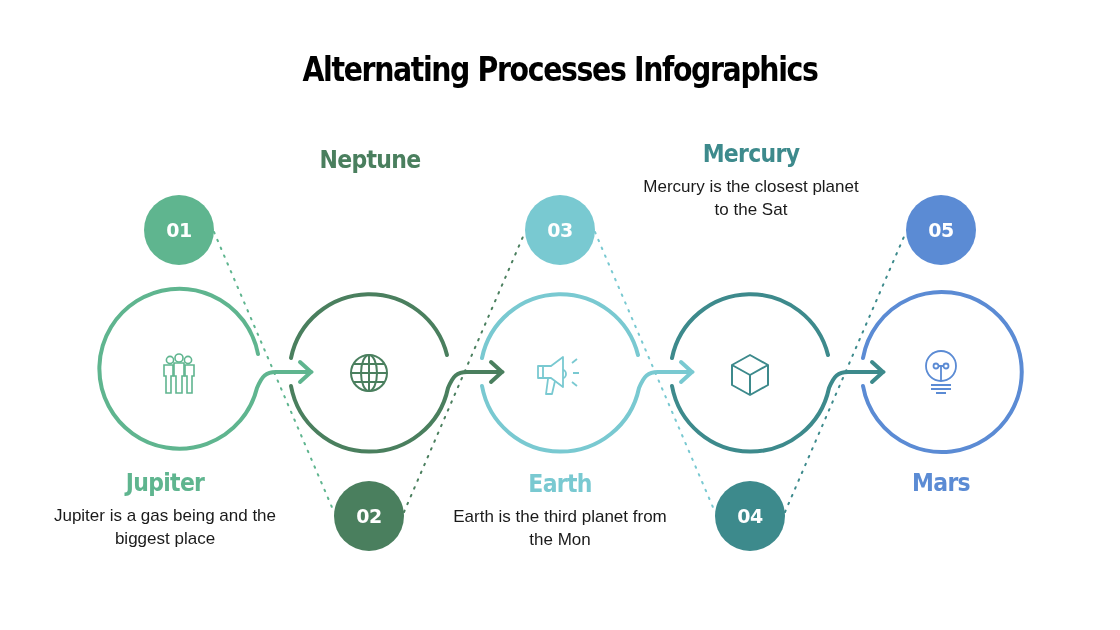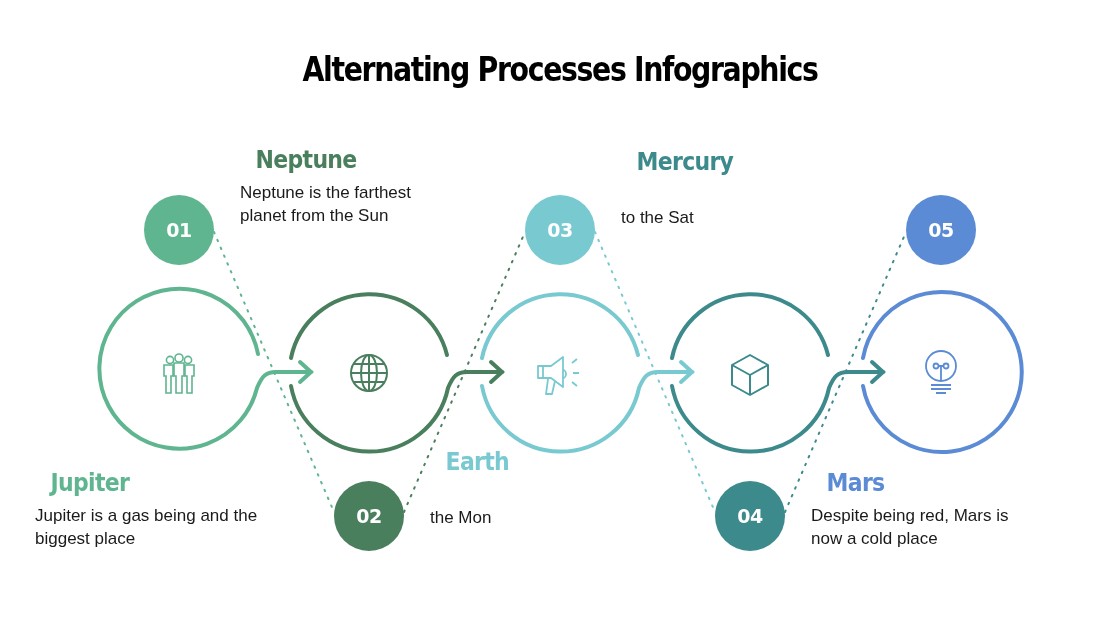--- a/index.html
+++ b/index.html
@@ -1,19 +1,19 @@
 <!DOCTYPE html>
 <html><head>
 <meta charset="utf-8">
 <style>
   html, body { margin: 0; padding: 0; background: #ffffff; }
   body { width: 1120px; height: 630px; position: relative; overflow: hidden; font-family: "Liberation Sans", "DejaVu Sans", sans-serif; }
   .title { position: absolute; left: 0; top: 50px; width: 1120px; text-align: center; font-family: "DejaVu Sans", sans-serif; font-weight: bold; font-size: 33px; letter-spacing: -1.6px; color: #000; transform: scaleX(0.86); transform-origin: center; }
   svg.diagram { position: absolute; left: 0; top: 0; }
-  .label { position: absolute; width: 260px; text-align: left; }
+  .label { position: absolute; width: 260px; text-align: center; }
   .label .name { font-family: "DejaVu Sans", sans-serif; font-weight: bold; font-size: 25px; letter-spacing: -0.8px; line-height: 30px; transform: scaleX(0.88); }
   .label .desc { font-size: 17px; color: #1a1a1a; line-height: 23px; margin-top: 6px; }
   .badge-num { font-family: "DejaVu Sans", sans-serif; font-weight: bold; font-size: 19px; fill: #ffffff; letter-spacing: -0.5px; }
 </style>
 </head>
 <body>
 
 <div class="title">Alternating Processes Infographics</div>
 
 <svg class="diagram" width="1120" height="630" viewBox="0 0 1120 630">
@@ -108,41 +108,33 @@
   </g>
 </svg>
 
 <div class="label" style="left:35px; top:468px;">
   <div class="name" style="color:#5fb58f;">Jupiter</div>
   <div class="desc">
     <span>Jupiter is a gas being and the</span><br>
     <span>biggest place</span>
   </div>
 </div>
-<div class="label" style="left:430px; top:447px;">
+<div class="label" style="left:430px; top:469px;">
   <div class="name" style="color:#79c9d1;">Earth</div>
   <div class="desc">
-    <br>
+    <span>Earth is the third planet from</span><br>
     <span>the Mon</span>
   </div>
 </div>
 <div class="label" style="left:811px; top:468px;">
   <div class="name" style="color:#5b8bd4;">Mars</div>
-  <div class="desc">
-    <span>Despite being red, Mars is</span><br>
-    <span>now a cold place</span>
-  </div>
 </div>
 
 <div class="label" style="left:240px; top:145px;">
   <div class="name" style="color:#4a7f5e;">Neptune</div>
-  <div class="desc">
-    <span>Neptune is the farthest</span><br>
-    <span>planet from the Sun</span>
-  </div>
 </div>
-<div class="label" style="left:621px; top:147px;">
+<div class="label" style="left:621px; top:139px;">
   <div class="name" style="color:#3d8a8c;">Mercury</div>
   <div class="desc">
-    <br>
+    <span>Mercury is the closest planet</span><br>
     <span>to the Sat</span>
   </div>
 </div>
 
 </body></html>

